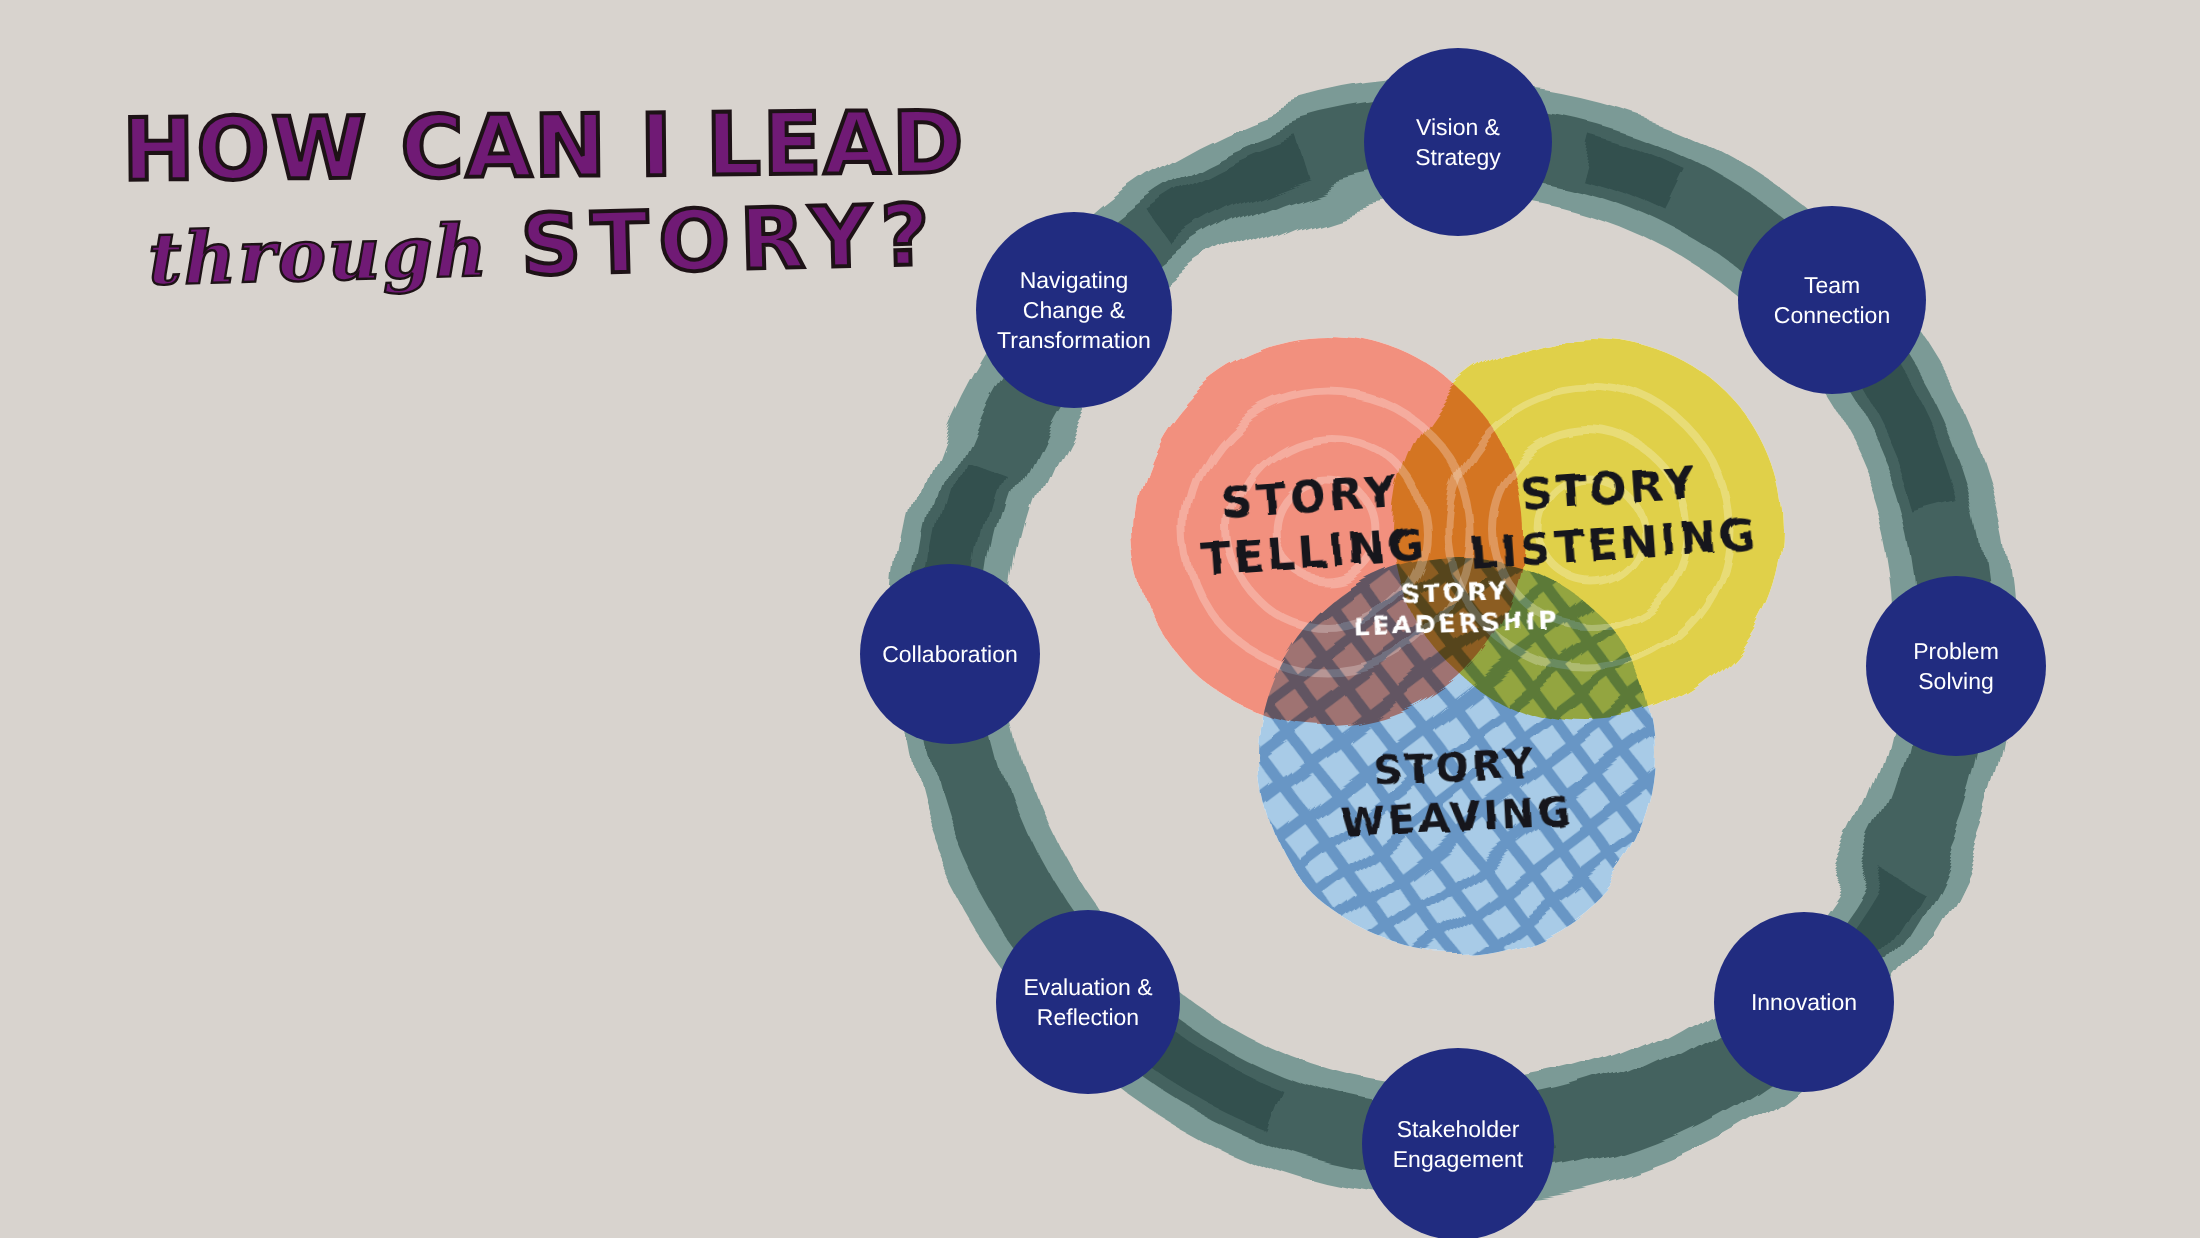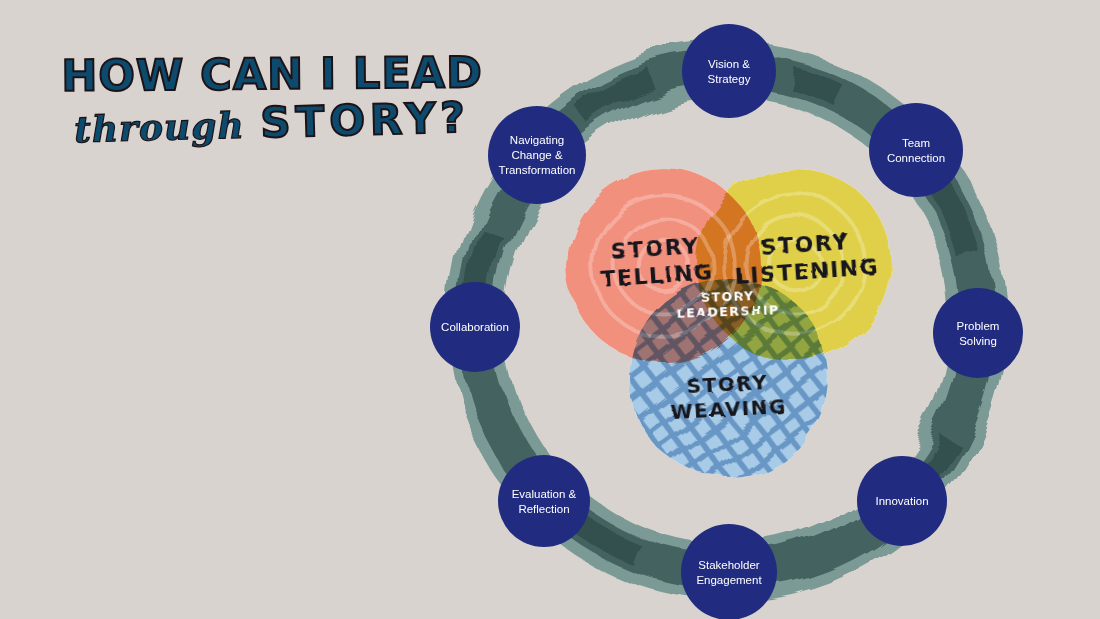--- a/index.html
+++ b/index.html
@@ -1,21 +1,21 @@
 <!DOCTYPE html>
 <html><head>
 <meta charset="utf-8">
 <style>
   html,body{margin:0;padding:0;background:#d8d3ce;}
   body{width:1100px;height:619px;overflow:hidden;font-family:"Liberation Sans",sans-serif;}
   .stage{position:relative;width:1100px;height:619px;background:#d8d3ce;overflow:hidden;}
   .stage svg{position:absolute;left:0;top:0;}
   .title{
     position:absolute;left:42px;top:52px;width:460px;text-align:center;
-    color:#0c4a6e;user-select:none;line-height:1.05;
+    color:#701a75;user-select:none;line-height:1.05;
   }
   .title-line1{
     font-family:"DejaVu Sans",sans-serif;font-weight:800;font-size:43px;
     letter-spacing:1px;white-space:nowrap;
     -webkit-text-stroke:2px #1d1216;transform:rotate(-0.5deg);
   }
   .title-line2{
     margin-top:4px;font-family:"DejaVu Sans",sans-serif;font-weight:800;
     font-size:42px;letter-spacing:5px;white-space:nowrap;
     -webkit-text-stroke:2px #1d1216;transform:rotate(-1.5deg);

